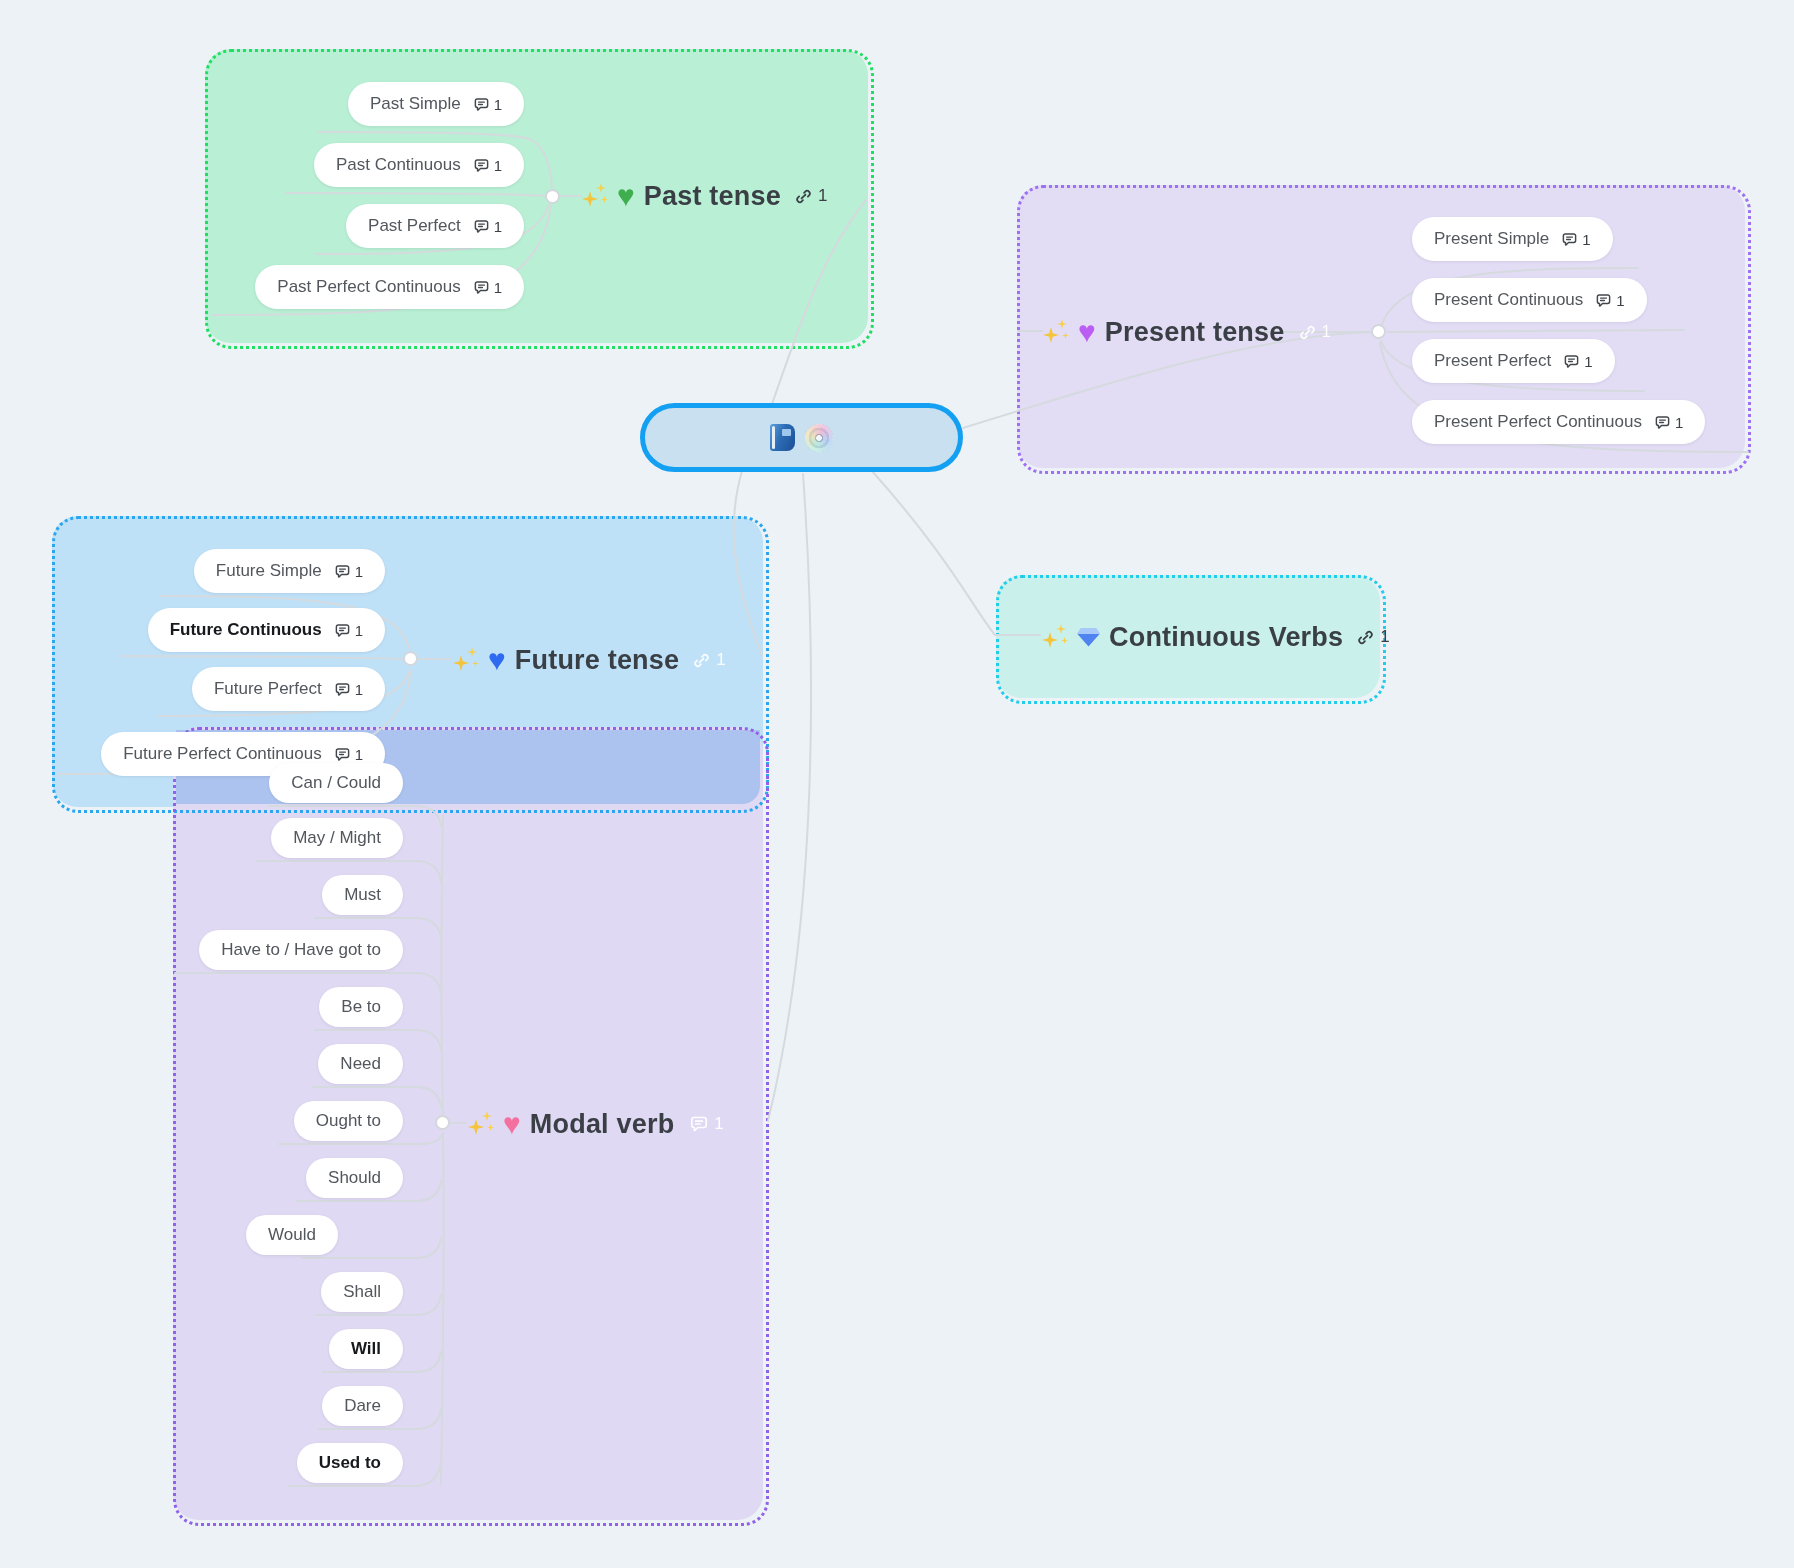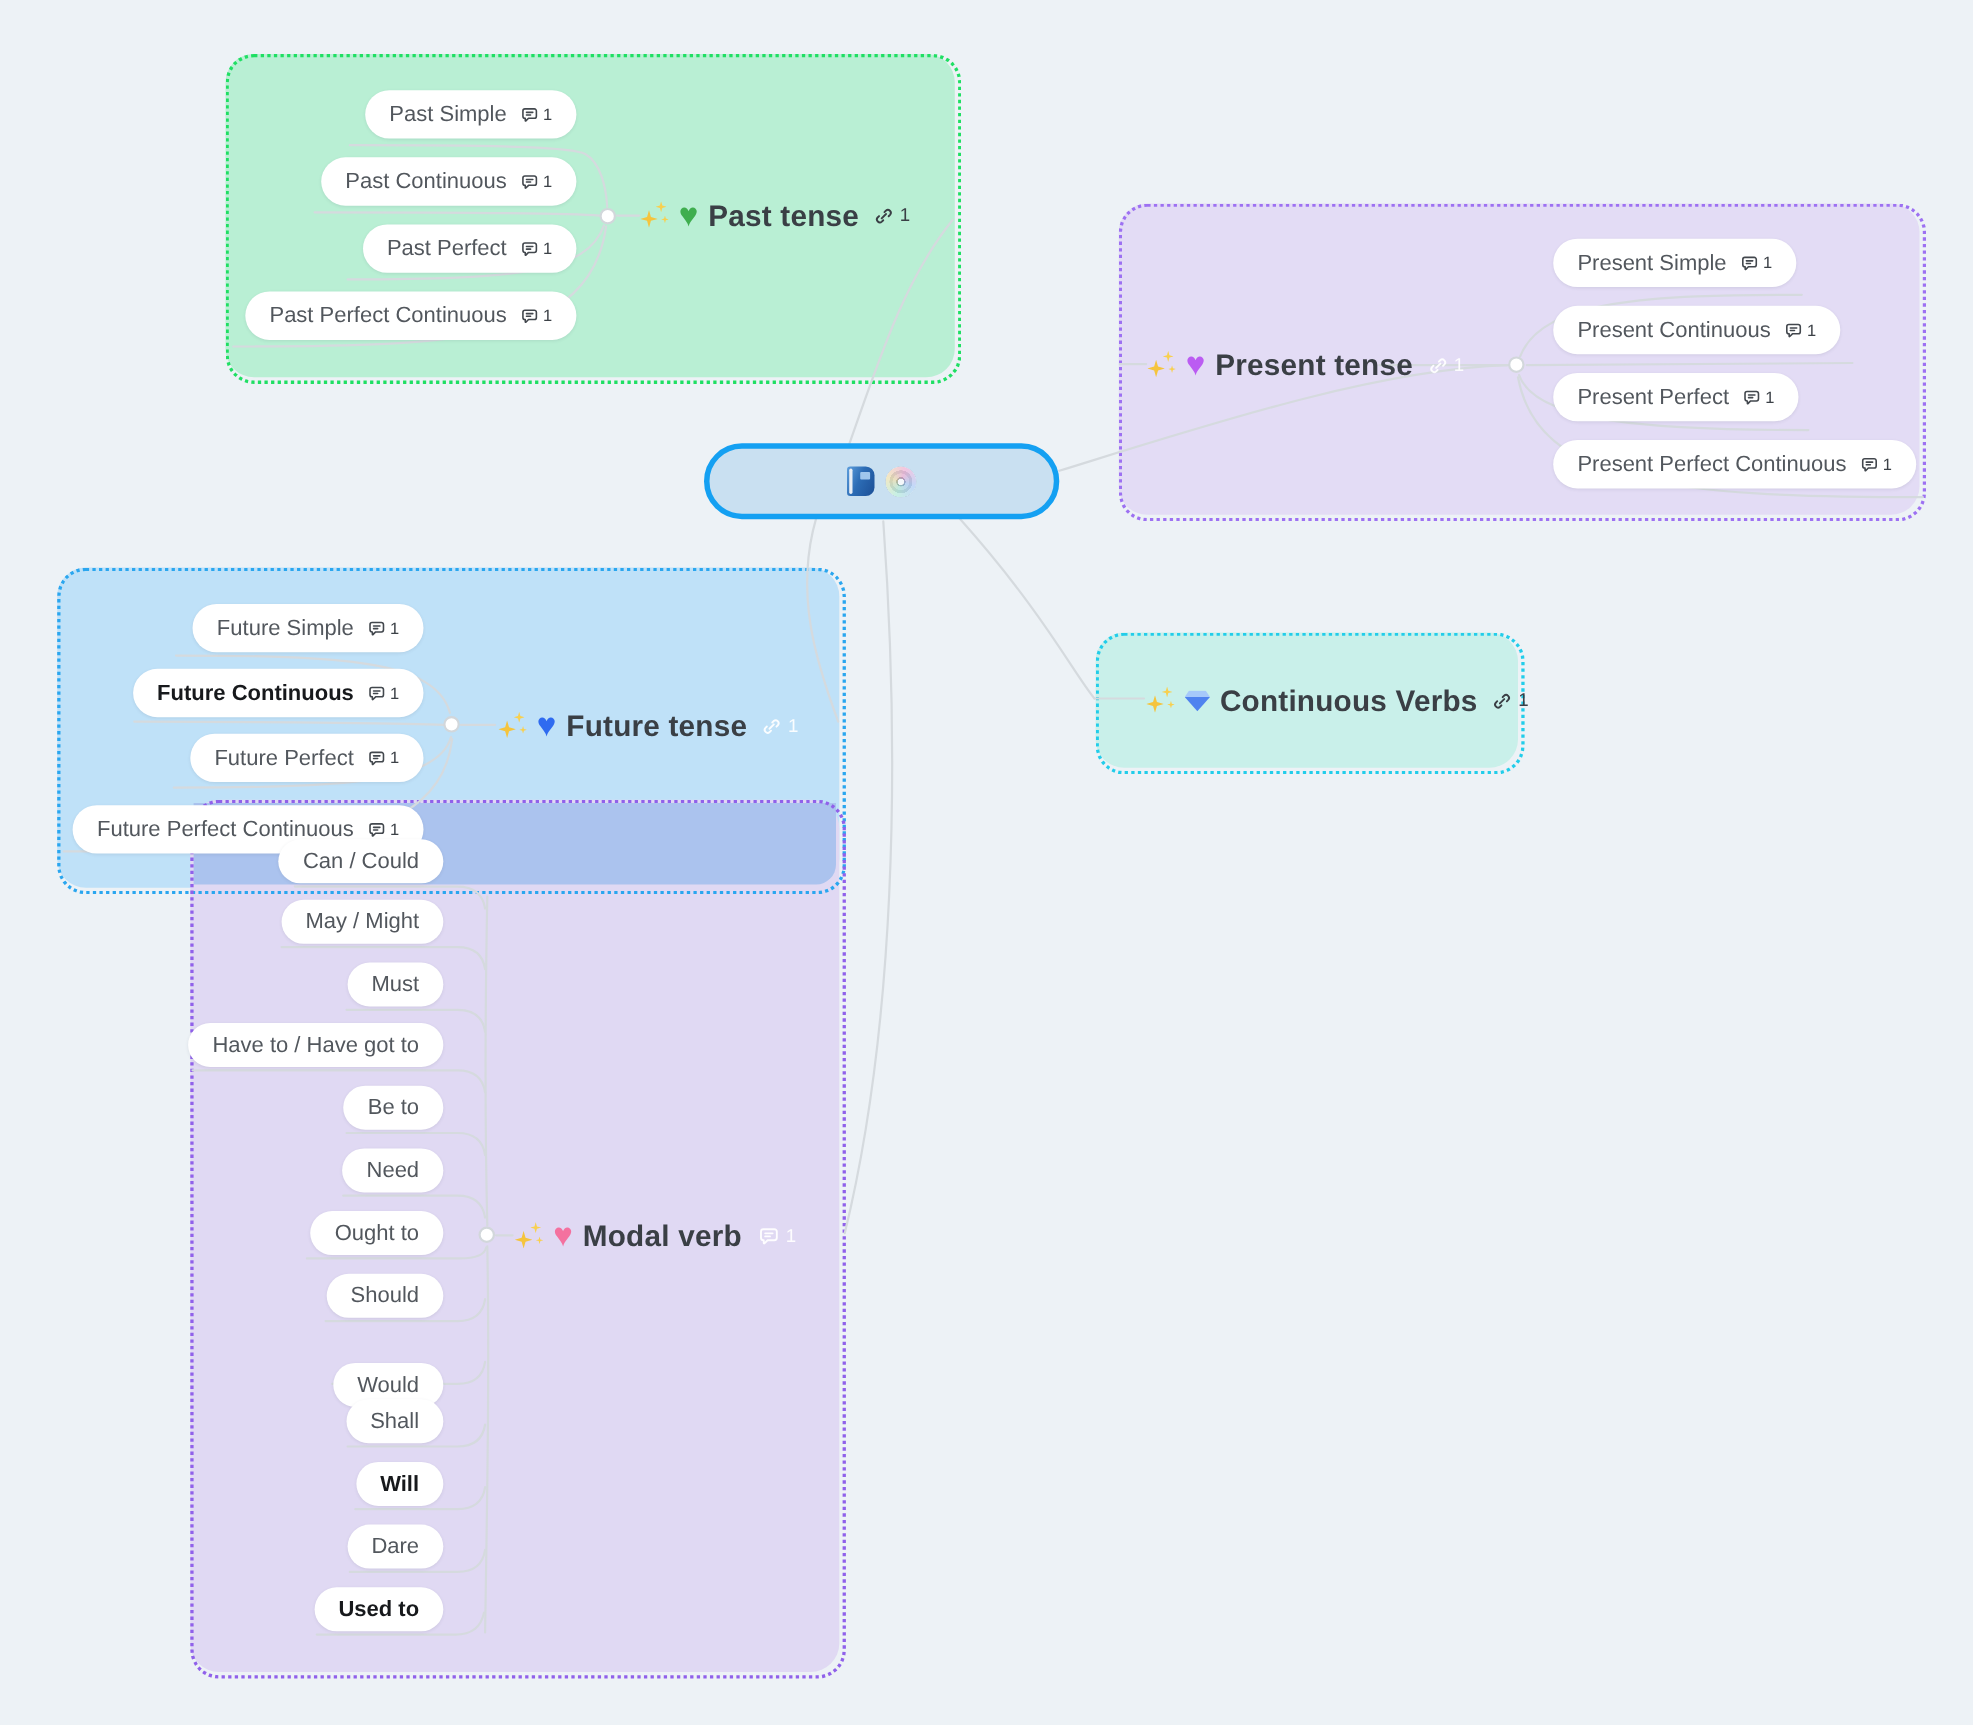--- a/index.html
+++ b/index.html
@@ -11,21 +11,21 @@
   .overlap{position:absolute;z-index:11;}
 
   
   #wires{position:absolute;left:0;top:0;z-index:30;pointer-events:none;}
 
   
   .pill{position:absolute;height:44px;background:#ffffff;border-radius:24px;
         display:flex;align-items:center;padding:0 22px;gap:12px;z-index:40;
         box-shadow:0 1px 3px rgba(50,60,80,.10);white-space:nowrap;}
   .pill.modal{height:40px;z-index:45;border-radius:22px;}
-  .pill-label{font-size:20px;color:#52575d;}
+  .pill-label{font-size:17px;color:#52575d;}
   .pill.bold .pill-label{color:#17191c;font-weight:700;}
   .chip{display:flex;align-items:center;gap:4px;font-size:15px;color:#3c4147;}
   .cicon{width:17px;height:17px;stroke:#42474d;fill:none;stroke-width:1.7;stroke-linecap:round;stroke-linejoin:round;}
 
   
   .heading{position:absolute;height:44px;display:flex;align-items:center;gap:9px;z-index:40;white-space:nowrap;}
   .htext{font-size:27px;font-weight:700;color:#3a3f45;letter-spacing:.2px;}
   .linkchip{display:flex;align-items:center;gap:5px;font-size:17px;margin-left:4px;}
   .licon{width:19px;height:19px;fill:none;stroke-width:2.2;stroke-linecap:round;stroke-linejoin:round;}
   .linkchip.dark{color:#3a3f45;} .linkchip.dark .licon{stroke:#3a3f45;}
@@ -339,21 +339,21 @@
     </div>
   <div class="pill modal" style="right:1391px;top:1044px;">
       <span class="pill-label">Need</span>
     </div>
   <div class="pill modal" style="right:1391px;top:1101px;">
       <span class="pill-label">Ought to</span>
     </div>
   <div class="pill modal" style="right:1391px;top:1158px;">
       <span class="pill-label">Should</span>
     </div>
-  <div class="pill modal" style="right:1391px;top:1215px;margin-top:24px;">
+  <div class="pill modal" style="right:1456px;top:1215px;">
       <span class="pill-label">Would</span>
     </div>
   <div class="pill modal" style="right:1391px;top:1272px;">
       <span class="pill-label">Shall</span>
     </div>
   <div class="pill modal bold" style="right:1391px;top:1329px;">
       <span class="pill-label">Will</span>
     </div>
   <div class="pill modal" style="right:1391px;top:1386px;">
       <span class="pill-label">Dare</span>

